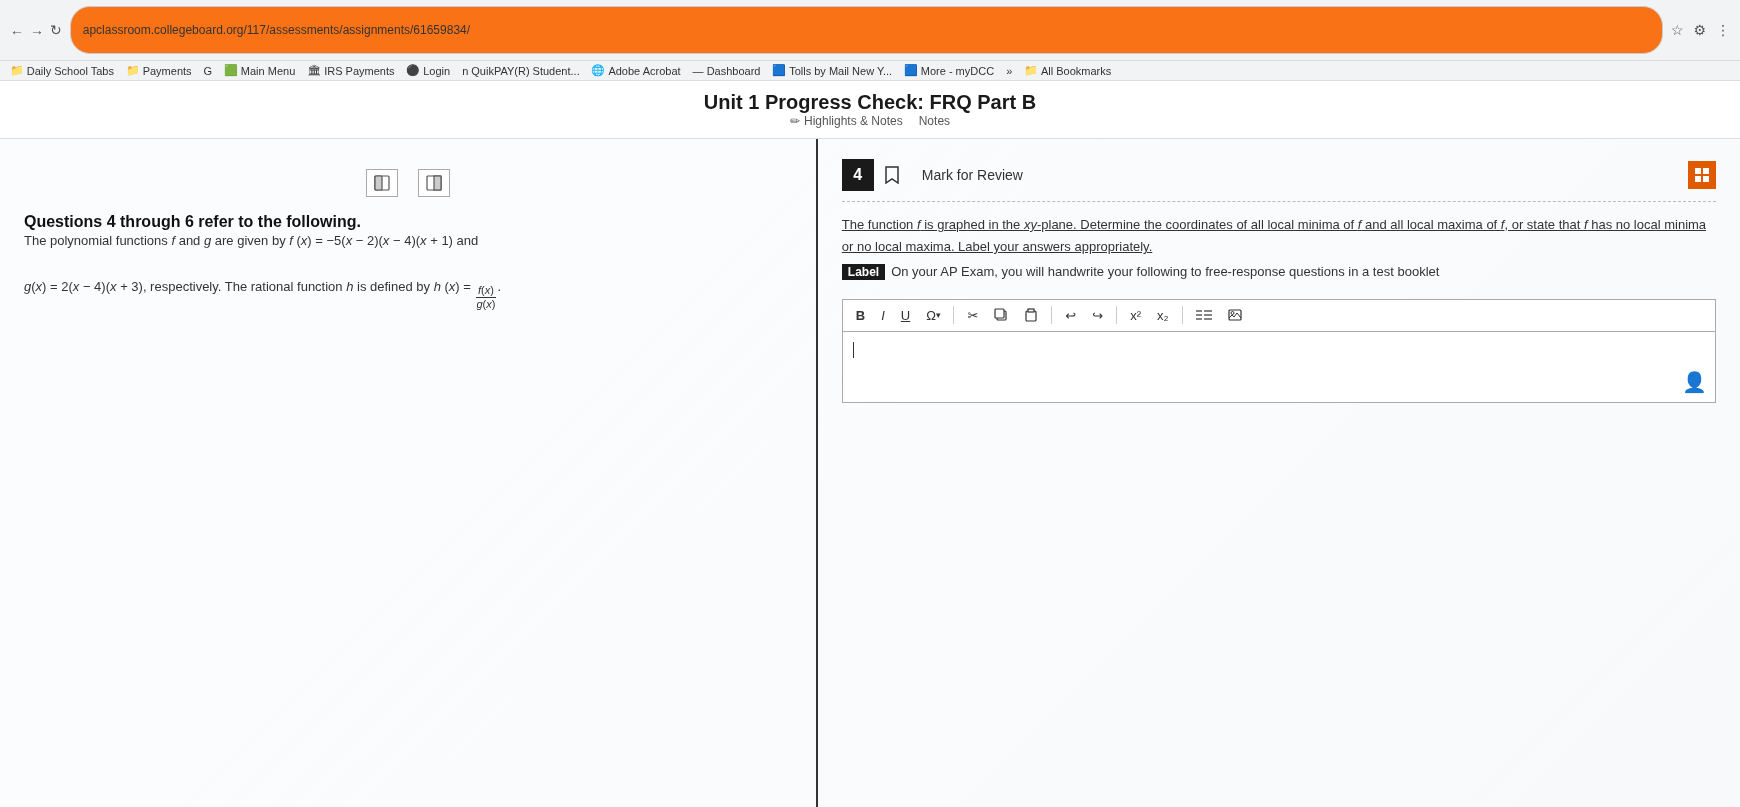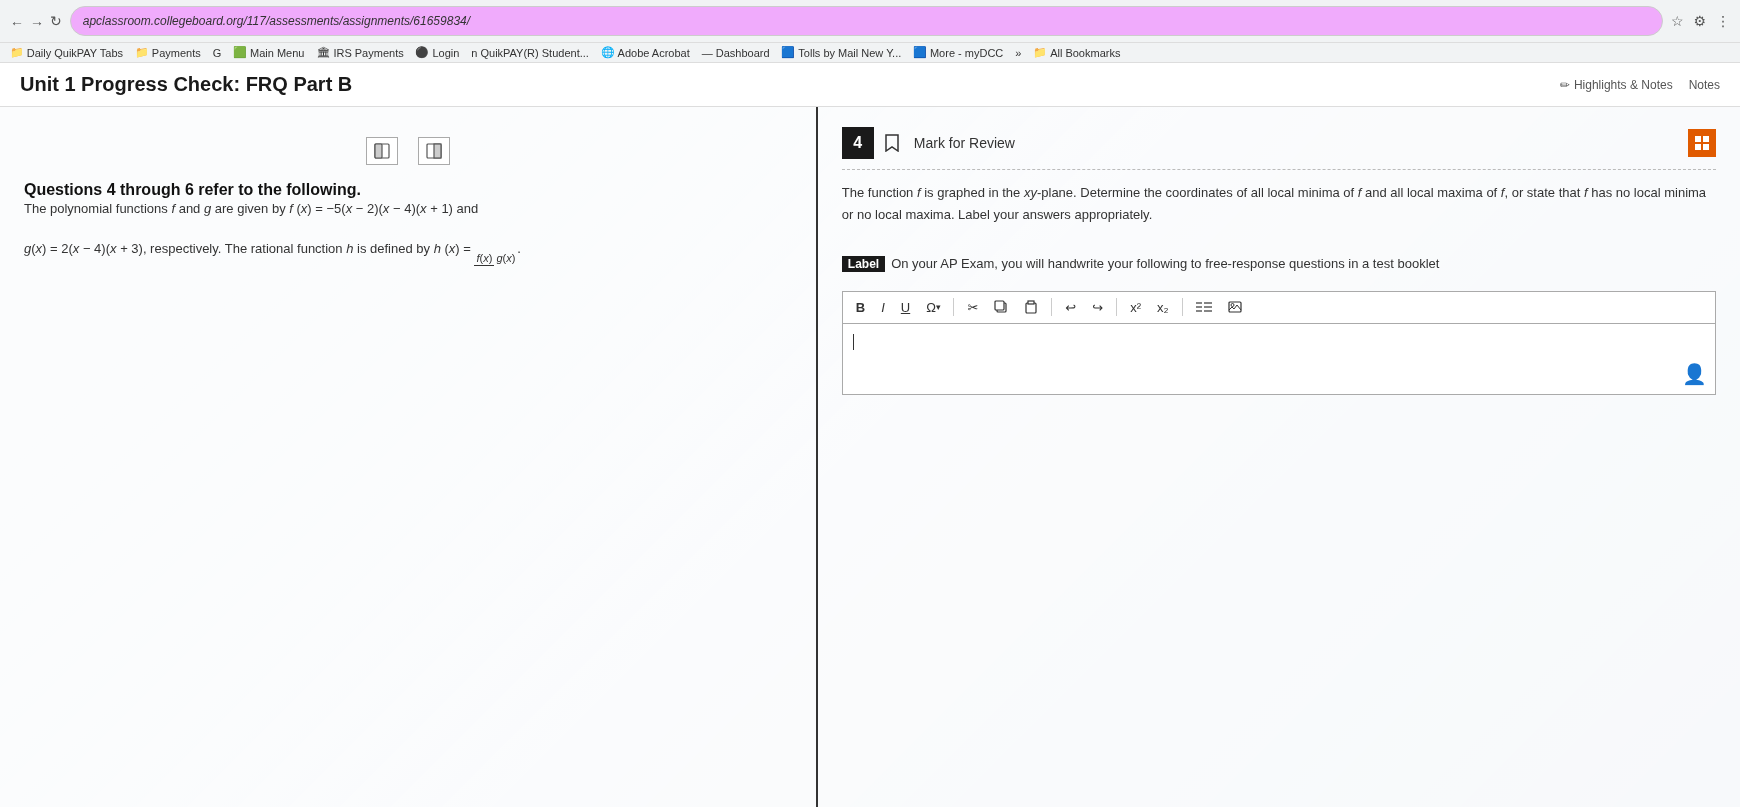--- a/index.html
+++ b/index.html
@@ -13,27 +13,26 @@
       display: flex;
       align-items: center;
       gap: 8px;
       font-size: 12px;
       color: #333;
     }
     .browser-nav { display: flex; gap: 6px; align-items: center; }
     .browser-nav span { cursor: pointer; color: #555; font-size: 14px; }
     .url-bar {
       flex: 1;
-      background: #f0abfc;
+      background: #f97316;
       border: 1px solid #ccc;
       border-radius: 20px;
-      padding: 7px 12px;
+      padding: 16px 12px;
       font-size: 12px;
       color: #333;
-      font-style: italic;
     }
     .browser-icons { display: flex; gap: 10px; color: #555; font-size: 14px; }
 
     
     .bookmarks-bar {
       background: #f1f3f4;
       border-bottom: 1px solid #ddd;
       padding: 3px 10px;
       display: flex;
       align-items: center;
@@ -53,20 +52,21 @@
     }
 
     
     .app-header {
       background: #fff;
       padding: 10px 20px;
       display: flex;
       align-items: center;
       justify-content: space-between;
       border-bottom: 1px solid #ddd;
+      flex-direction: column;
     }
     .app-title {
       font-size: 20px;
       font-weight: bold;
       color: #1a1a1a;
     }
     .header-actions {
       display: flex;
       align-items: center;
       gap: 16px;
@@ -103,21 +103,21 @@
     }
     .question-text {
       font-size: 13px;
       color: #333;
       line-height: 1.6;
       margin-bottom: 12px;
     }
     .math-inline { font-style: italic; }
     .fraction {
       display: inline-flex;
-      flex-direction: row;
+      flex-direction: column;
       align-items: center;
       font-size: 11px;
       vertical-align: middle;
       line-height: 1.2;
       margin-top: 20px;
     }
     .fraction .num { border-bottom: 1px solid #333; padding: 0 2px; }
     .fraction .den { padding: 0 2px; }
 
     
@@ -165,21 +165,21 @@
       display: flex;
       align-items: center;
       justify-content: center;
       font-weight: bold;
       font-size: 16px;
       flex-shrink: 0;
     }
     .mark-review-btn {
       display: flex;
       align-items: center;
-      gap: 14px;
+      gap: 22px;
       font-size: 14px;
       color: #333;
       cursor: pointer;
       text-align: center;
     }
     .grid-icon {
       width: 28px;
       height: 28px;
       margin-left: auto;
       cursor: pointer;
@@ -194,21 +194,22 @@
     .part-label {
       font-weight: bold;
       font-size: 14px;
       margin-bottom: 12px;
       color: #111;
     }
     .question-body-text {
       font-size: 13px;
       color: #333;
       line-height: 1.7;
-      margin-bottom: 28px;
+      margin-bottom: 4px;
+      text-decoration: underline;
     }
 
     
     .note-section {
       margin-bottom: 16px;
       font-size: 13px;
       color: #333;
       line-height: 1.6;
     }
     .note-badge {
@@ -313,21 +314,21 @@
   <div class="browser-icons">
     <span>☆</span>
     <span>⚙</span>
     <span>⋮</span>
   </div>
 </div>
 
 <div class="bookmarks-bar">
   <div class="bookmark-item">
     <span>📁</span>
-    <span>Daily QuikPAY Tabs</span>
+    <span>Daily School Tabs</span>
   </div>
   <div class="bookmark-item">
     <span>📁</span>
     <span>Payments</span>
   </div>
   <div class="bookmark-item">
     <span>G</span>
   </div>
   <div class="bookmark-item">
     <span>🟩</span>

